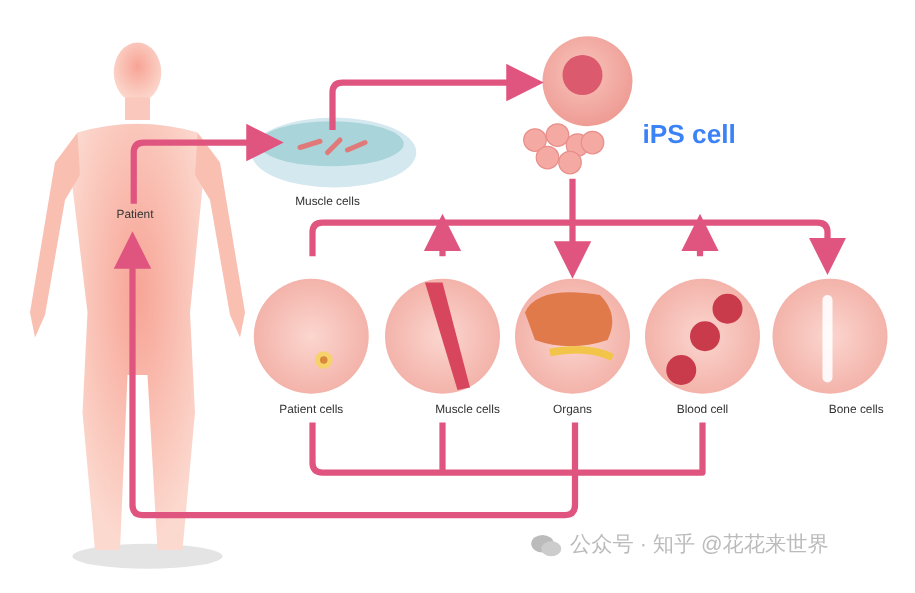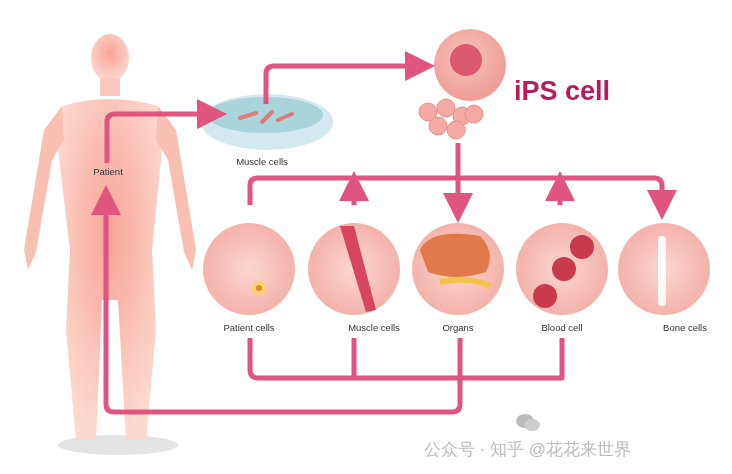--- a/index.html
+++ b/index.html
@@ -1,20 +1,20 @@
 <!DOCTYPE html>
 <html><head>
 <meta charset="utf-8">
 <style>
   html,body{margin:0;padding:0;background:#fff;}
   body{width:732px;height:474px;position:relative;overflow:hidden;font-family:"Liberation Sans",sans-serif;}
   svg.diagram{position:absolute;left:0;top:0;}
   .lbl{position:absolute;font-size:9.5px;color:#333;white-space:nowrap;transform:translateX(-50%);}
-  .title{position:absolute;left:514px;top:76px;font-size:27px;font-weight:bold;color:#be185d;}
-  .watermark{position:absolute;left:424px;top:412px;font-size:17px;color:#bbb;white-space:nowrap;display:flex;align-items:center;gap:6px;flex-direction:column;}
+  .title{position:absolute;left:514px;top:96px;font-size:21px;font-weight:bold;color:#3b82f6;}
+  .watermark{position:absolute;left:424px;top:424px;font-size:17px;color:#bbb;white-space:nowrap;display:flex;align-items:center;gap:6px;}
   .wm-icon{width:26px;height:20px;position:relative;}
 </style>
 </head>
 <body>
 
 <svg class="diagram" width="732" height="474" viewBox="0 0 732 474">
   <defs>
     <radialGradient id="skin" cx="50%" cy="40%" r="60%">
       <stop offset="0%" stop-color="#f7a495"></stop>
       <stop offset="100%" stop-color="#fcd9cf"></stop>

